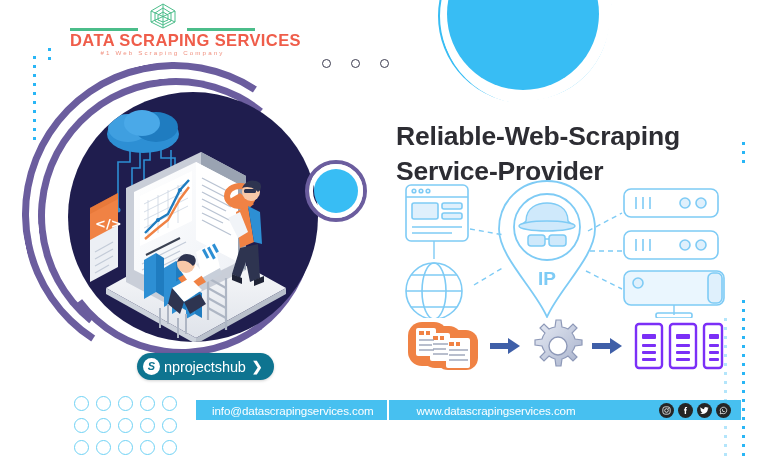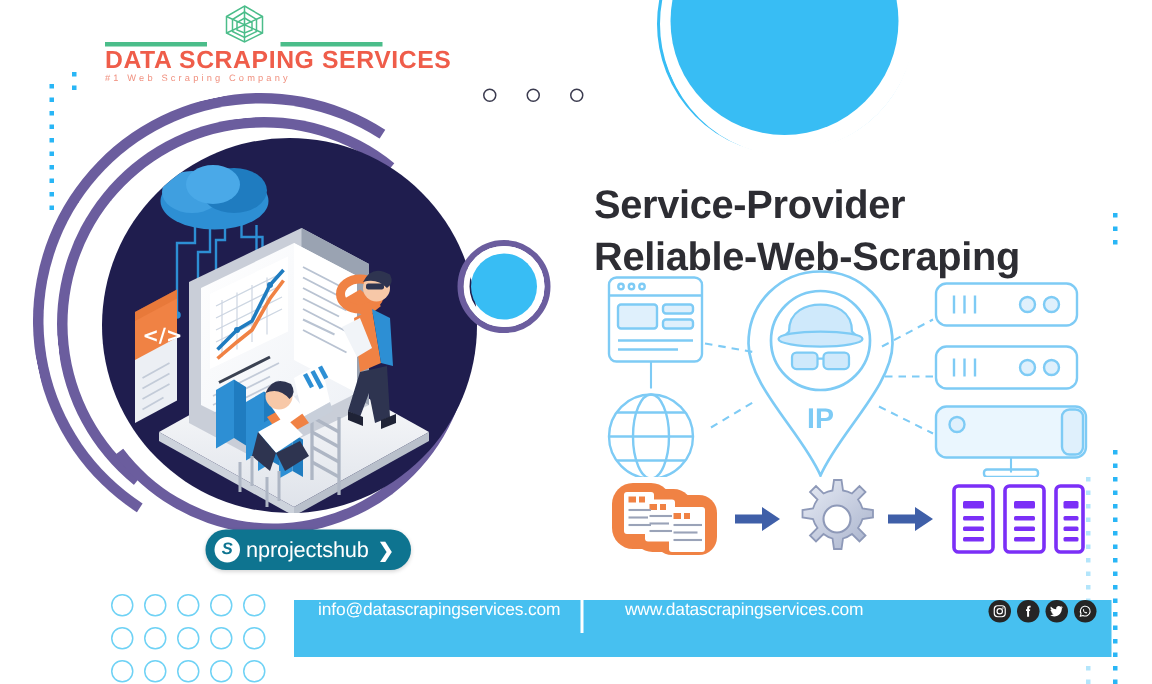--- a/index.html
+++ b/index.html
@@ -19,21 +19,21 @@
   .top-circle-ring{
     position:absolute;left:438px;top:-71px;width:170px;height:170px;
     border-radius:50%;border:2px solid #38bdf4;background:transparent;z-index:1;
   }
   .top-circle-gap{
     position:absolute;left:441px;top:-68px;width:164px;height:164px;
     border-radius:50%;border:4px solid #ffffff;z-index:1;
   }
 
   
-  .logo{position:absolute;left:70px;top:2px;width:185px;height:52px;z-index:30;}
+  .logo{position:absolute;left:70px;top:2px;width:185px;height:52px;z-index:30;text-align:center;}
   .logo-hex{position:absolute;left:50%;top:0;transform:translateX(-50%);}
   .logo-rules{position:absolute;left:0;top:26px;width:185px;height:4px;}
   .logo-rule{position:absolute;top:0;height:3px;background:#4bbd8a;}
   .logo-rule.l{left:0;width:68px;}
   .logo-rule.r{right:0;width:68px;}
   .logo-name{
     position:absolute;left:0;top:30px;width:185px;
     font-size:16.5px;font-weight:700;letter-spacing:.4px;color:#ef5d4a;
     white-space:nowrap;line-height:1;
   }
@@ -94,22 +94,22 @@
   .cta-label{color:#fff;font-size:14.5px;font-weight:500;letter-spacing:-.1px;white-space:nowrap;}
   .cta-arrow{color:#fff;font-size:13px;font-weight:700;line-height:1;margin-left:2px;}
 
   
   .circle-grid{position:absolute;left:74px;top:396px;z-index:12;
     display:grid;grid-template-columns:repeat(5,22px);grid-auto-rows:22px;}
   .circle-grid i{display:block;width:13px;height:13px;border-radius:50%;border:1.4px solid #6fd2f5;}
 
   
   .footer{
-    position:absolute;left:196px;top:400px;width:545px;height:38px;
-    background:#47c0f0;z-index:20;display:flex;align-items:flex-start;
+    position:absolute;left:196px;top:400px;width:545px;height:20px;
+    background:#47c0f0;z-index:20;display:flex;align-items:center;
   }
   .footer-email{
     color:#fff;font-size:11.6px;padding:0 13px 0 16px;white-space:nowrap;letter-spacing:-.1px;
   }
   .footer-sep{width:2px;height:22px;background:#fff;flex:none;}
   .footer-site{
     color:#fff;font-size:11.6px;padding:0 12px 0 28px;white-space:nowrap;letter-spacing:-.1px;
   }
   .socials{display:flex;gap:4px;align-items:center;margin-left:auto;padding-right:10px;}
   .soc{width:15px;height:15px;border-radius:50%;background:#252525;
@@ -378,22 +378,22 @@
     </div>
     <div class="logo-rules">
       <span class="logo-rule l"></span>
         <span class="logo-rule r"></span>
     </div>
     <div class="logo-name">DATA SCRAPING SERVICES</div>
     <div class="logo-tag">#1  Web  Scraping  Company</div>
   </div>
 
   <h1 class="headline">
+    <span>Reliable-Web-Scraping</span>
     <span>Service-Provider</span>
-    <span>Reliable-Web-Scraping</span>
   </h1>
 
   <div class="diagram">
     <svg width="340" height="145" viewBox="0 0 340 145">
       <g stroke="#7ecbf5" stroke-width="1.4" fill="none" stroke-dasharray="5 4">
         <path d="M78 56 L112 62"></path>
         <path d="M82 112 L112 94"></path>
         <path d="M196 58 L230 40"></path>
         <path d="M198 78 L230 78"></path>
         <path d="M194 98 L230 116"></path>

